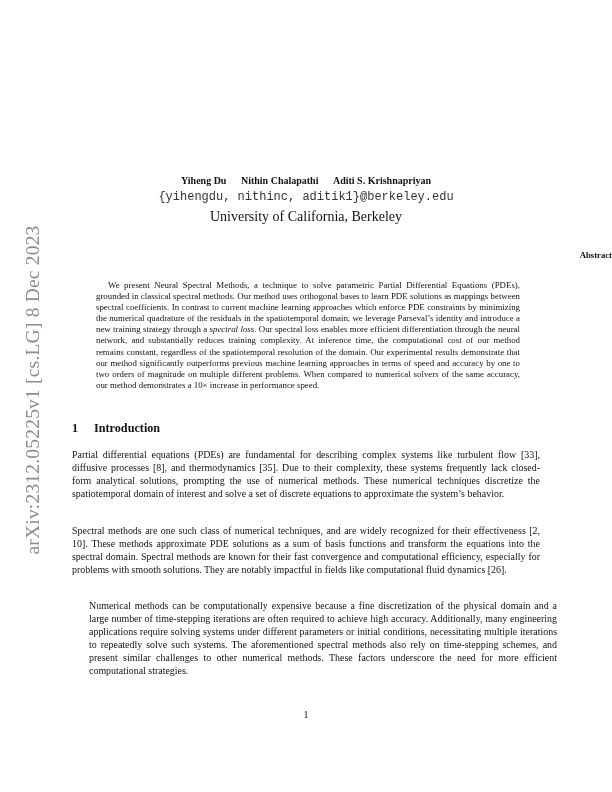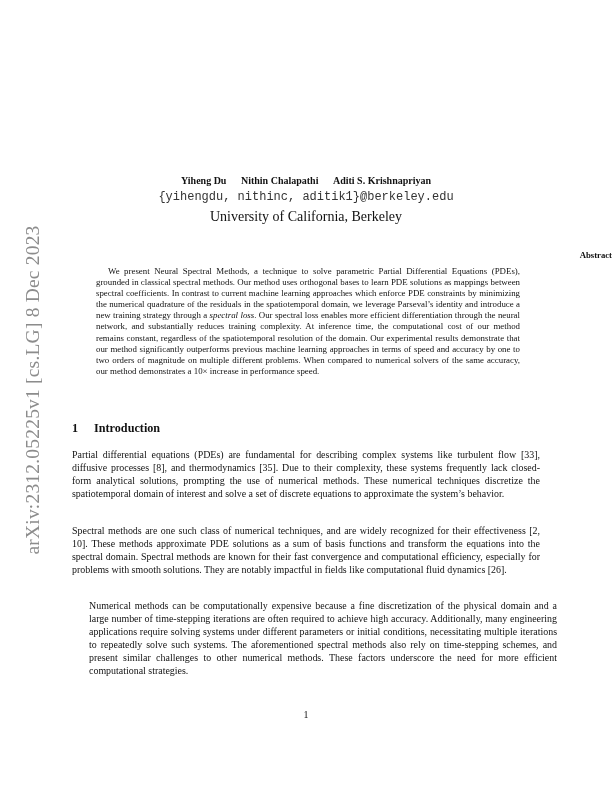--- a/index.html
+++ b/index.html
@@ -31,21 +31,21 @@
     }
     .affil {
       position: absolute; left: 0; width: 612px; top: 209px;
       text-align: center; font-size: 14px; color: #111;
     }
     .abstract-heading {
       position: absolute; left: 0; width: 612px; top: 250px;
       text-align: right; font-weight: bold; font-size: 8.7px; color: #111;
     }
     .abstract-body {
-      position: absolute; left: 96px; width: 424px; top: 266px;
+      position: absolute; left: 96px; width: 424px; top: 280px;
       font-size: 8.85px; line-height: 11.1px; text-align: justify; color: #111;
       text-indent: 12px;
       hyphens: manual;
     }
     .section-heading {
       position: absolute; left: 72px; top: 421px;
       font-weight: bold; font-size: 12.2px; color: #111;
     }
     .section-heading .num { display: inline-block; width: 22px; }
     .para {

